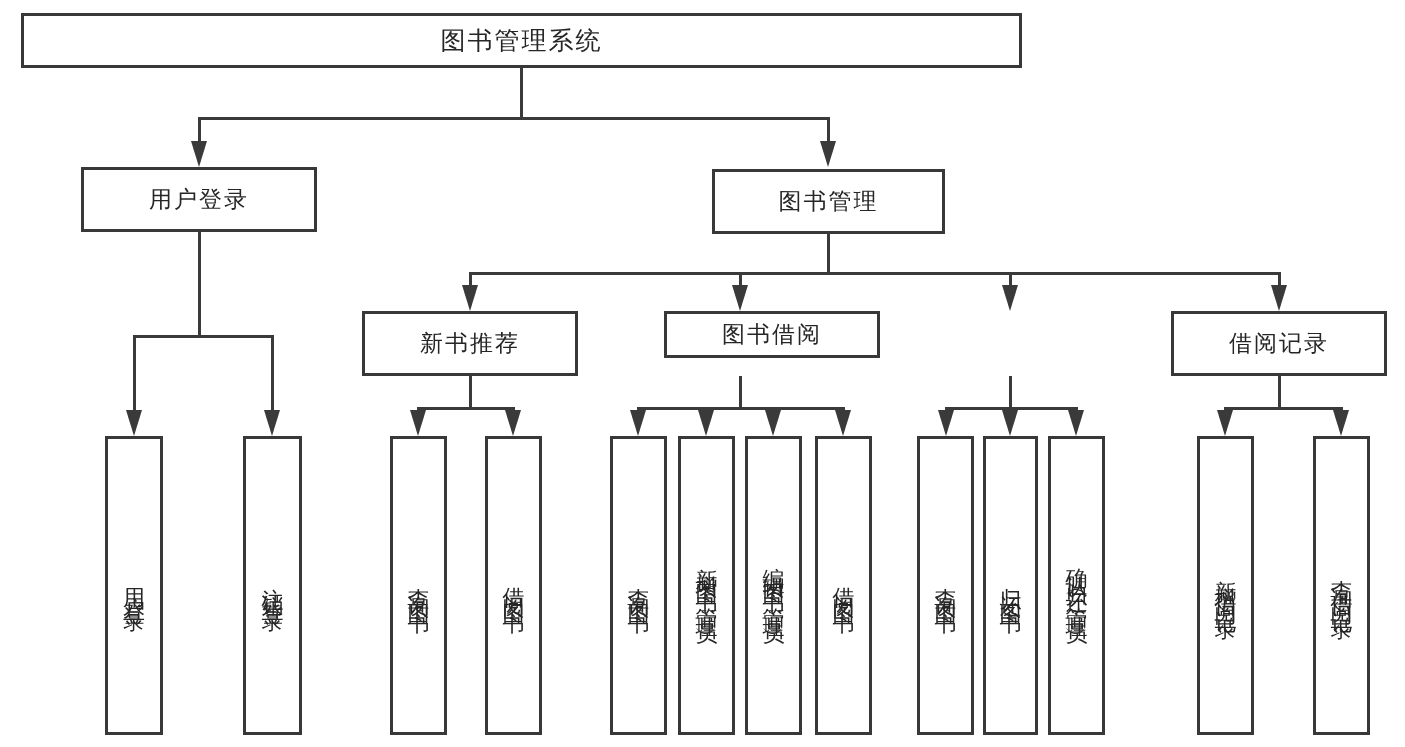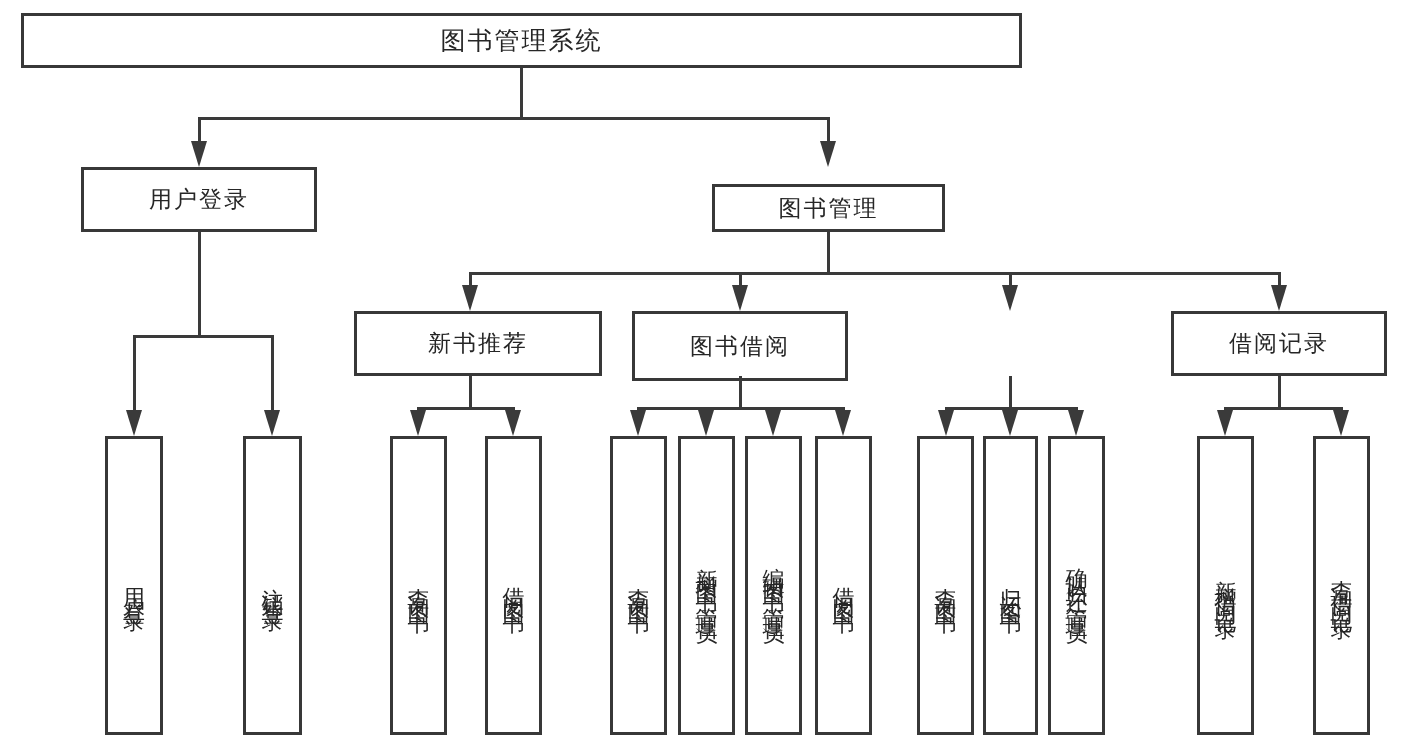--- a/index.html
+++ b/index.html
@@ -64,42 +64,42 @@
   <div class="node root" style="left:21px;top:13px;width:1001px;height:55px">图书管理系统</div>
 
   <div class="vline" style="left:520px;top:68px;height:50px"></div>
   <div class="hline" style="left:198px;top:117px;width:632px"></div>
   <div class="vline" style="left:198px;top:117px;height:27px"></div>
   <div class="arrow" style="left:191px;top:141px"></div>
   <div class="vline" style="left:827px;top:117px;height:27px"></div>
   <div class="arrow" style="left:820px;top:141px"></div>
 
   <div class="node" style="left:81px;top:167px;width:236px;height:65px">用户登录</div>
-  <div class="node" style="left:712px;top:184px;width:233px;height:48px">图书管理</div>
+  <div class="node" style="left:712px;top:169px;width:233px;height:65px">图书管理</div>
 
   <div class="vline" style="left:198px;top:232px;height:104px"></div>
   <div class="hline" style="left:133px;top:335px;width:141px"></div>
   <div class="vline" style="left:133px;top:335px;height:78px"></div>
   <div class="arrow" style="left:126px;top:410px"></div>
   <div class="vline" style="left:271px;top:335px;height:78px"></div>
   <div class="arrow" style="left:264px;top:410px"></div>
 
   <div class="vline" style="left:827px;top:232px;height:43px"></div>
   <div class="hline" style="left:469px;top:272px;width:812px"></div>
   <div class="vline" style="left:469px;top:272px;height:16px"></div>
   <div class="arrow" style="left:462px;top:285px"></div>
   <div class="vline" style="left:739px;top:272px;height:16px"></div>
   <div class="arrow" style="left:732px;top:285px"></div>
   <div class="vline" style="left:1009px;top:272px;height:16px"></div>
   <div class="arrow" style="left:1002px;top:285px"></div>
   <div class="vline" style="left:1278px;top:272px;height:16px"></div>
   <div class="arrow" style="left:1271px;top:285px"></div>
 
-  <div class="node" style="left:354px;top:311px;width:248px;height:65px">新书推荐</div>
-  <div class="node" style="left:632px;top:311px;width:216px;height:70px">图书借阅</div>
+  <div class="node" style="left:362px;top:311px;width:216px;height:65px">新书推荐</div>
+  <div class="node" style="left:664px;top:311px;width:216px;height:47px">图书借阅</div>
   <div class="node" style="left:1171px;top:311px;width:216px;height:65px">借阅记录</div>
 
   <div class="vline" style="left:469px;top:376px;height:34px"></div>
   <div class="hline" style="left:417px;top:407px;width:98px"></div>
   <div class="vline" style="left:417px;top:407px;height:6px"></div>
   <div class="arrow" style="left:410px;top:410px"></div>
   <div class="vline" style="left:512px;top:407px;height:6px"></div>
   <div class="arrow" style="left:505px;top:410px"></div>
 
   <div class="vline" style="left:739px;top:376px;height:34px"></div>

